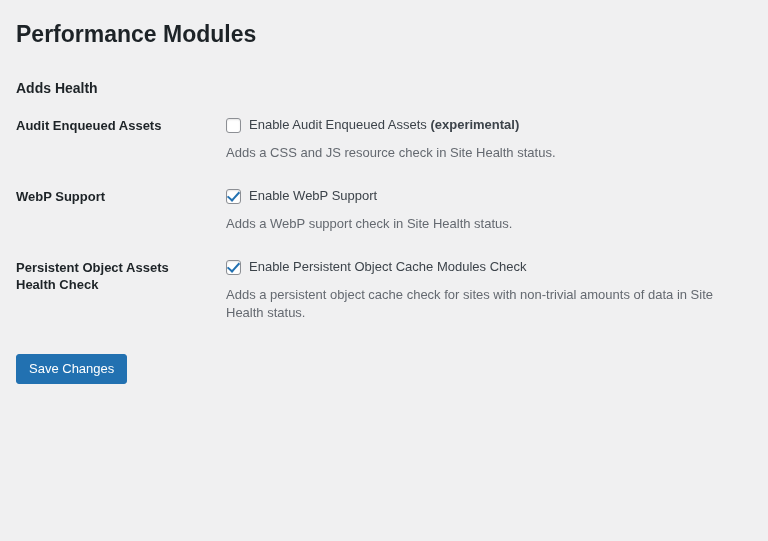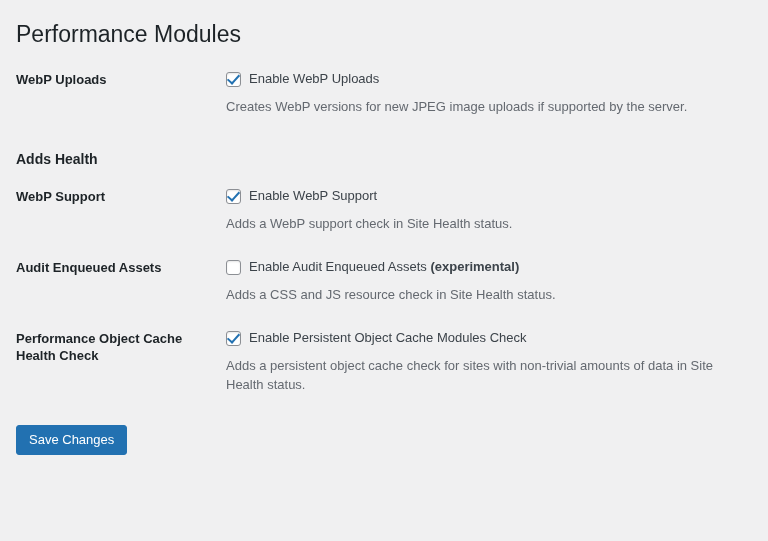--- a/index.html
+++ b/index.html
@@ -15,21 +15,21 @@
     color: #3c434a;
     overflow: hidden;
   }
   .page {
     padding: 11px 16px 0 16px;
     box-sizing: border-box;
     width: 768px;
   }
   .page-title {
     font-size: 23px;
-    font-weight: 400;
+    font-weight: 700;
     line-height: 1.3;
     color: #1d2327;
     margin: 0 0 4px 0;
     padding: 9px 0 4px 0;
   }
   .section-heading {
     font-size: 14px;
     font-weight: bold;
     color: #1d2327;
     margin: 0;
@@ -120,63 +120,49 @@
   }
 </style>
 </head>
 <body>
 
 <div class="page">
 
   <h1 class="page-title">Performance Modules</h1>
 
   <div id="sections-root">
+      <h2 class="section-heading">Adds Health</h2>
       <table class="form-table">
         <tbody>
           <tr>
-            <th>WebP Uploads</th>
+            <th>Audit Enqueued Assets</th>
             <td>
               <label class="cb-row">
-                <span class="checkbox checked"></span>
-                <span class="cb-label"><span>Enable WebP Uploads</span></span>
+                <span class="checkbox"></span>
+                <span class="cb-label"><span>Enable Audit Enqueued Assets </span><b>(experimental)</b></span>
               </label>
-              <p class="desc">Creates WebP versions for new JPEG image uploads if supported by the server.</p>
+              <p class="desc">Adds a CSS and JS resource check in Site Health status.</p>
             </td>
           </tr>
-        </tbody>
-      </table>
-      <h2 class="section-heading">Adds Health</h2>
-      <table class="form-table">
-        <tbody>
           <tr>
             <th>WebP Support</th>
             <td>
               <label class="cb-row">
                 <span class="checkbox checked"></span>
                 <span class="cb-label"><span>Enable WebP Support</span></span>
               </label>
               <p class="desc">Adds a WebP support check in Site Health status.</p>
             </td>
           </tr>
-          <tr>
-            <th>Audit Enqueued Assets</th>
-            <td>
-              <label class="cb-row">
-                <span class="checkbox"></span>
-                <span class="cb-label"><span>Enable Audit Enqueued Assets </span><b>(experimental)</b></span>
-              </label>
-              <p class="desc">Adds a CSS and JS resource check in Site Health status.</p>
-            </td>
-          </tr>
         </tbody>
       </table>
       <table class="form-table">
         <tbody>
           <tr>
-            <th>Performance Object Cache Health Check</th>
+            <th>Persistent Object Assets Health Check</th>
             <td>
               <label class="cb-row">
                 <span class="checkbox checked"></span>
                 <span class="cb-label"><span>Enable Persistent Object Cache Modules Check</span></span>
               </label>
               <p class="desc">Adds a persistent object cache check for sites with non-trivial amounts of data in Site Health status.</p>
             </td>
           </tr>
         </tbody>
       </table>

